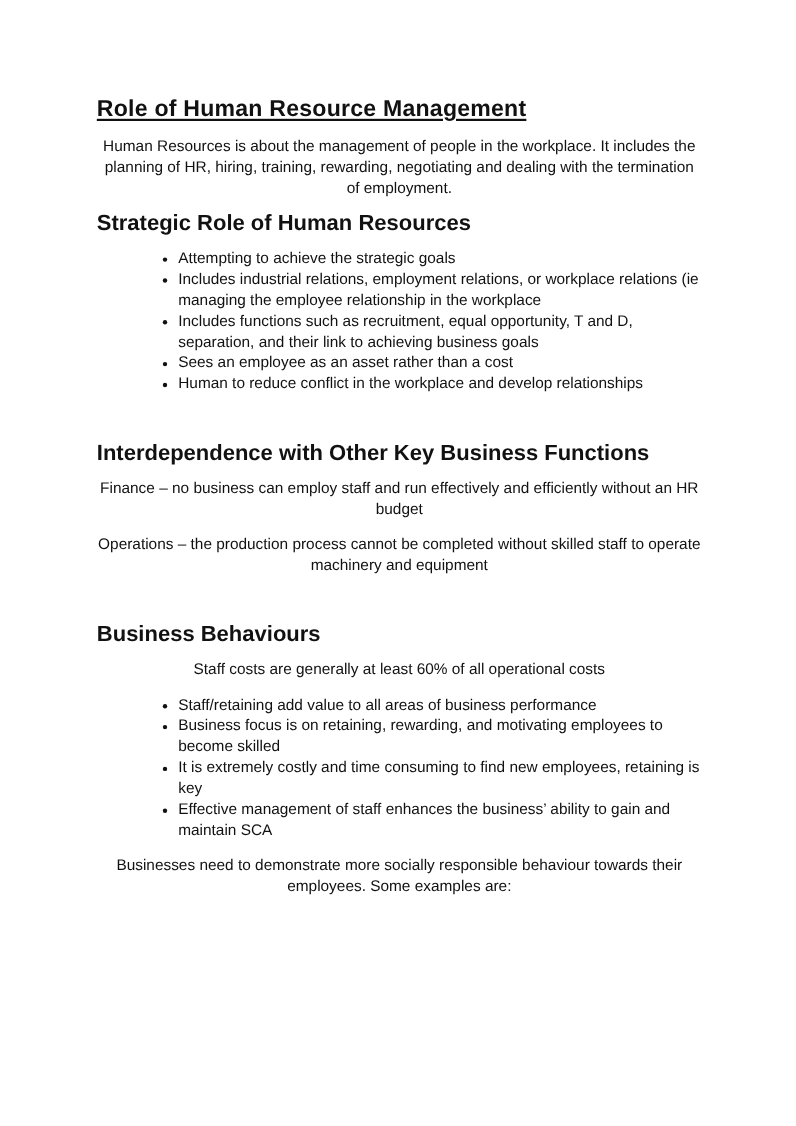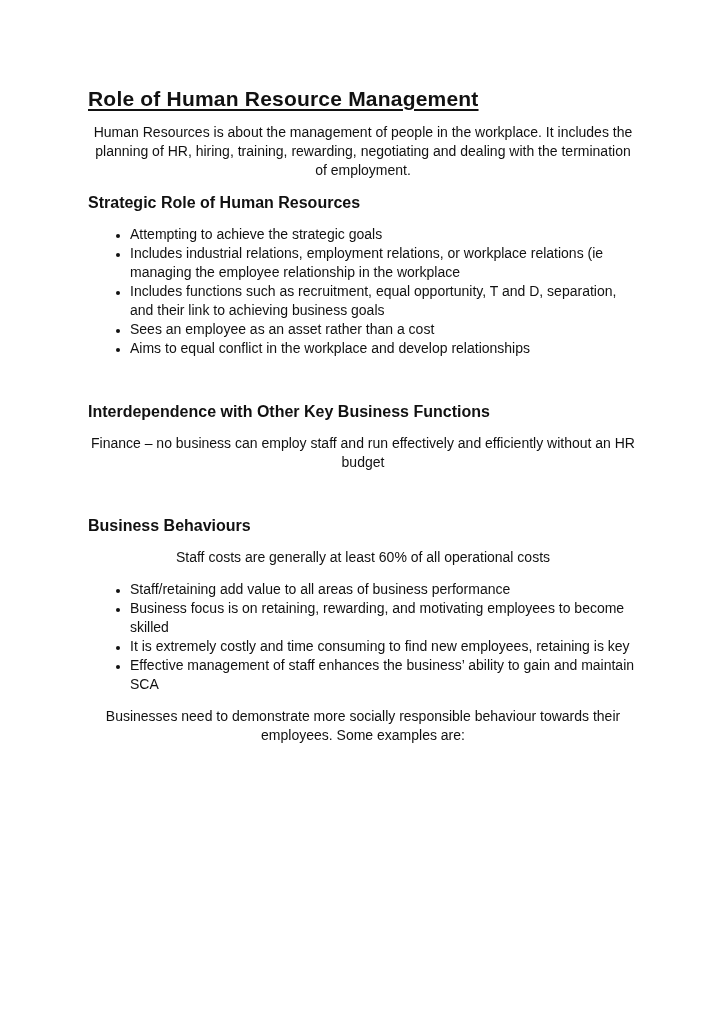--- a/index.html
+++ b/index.html
@@ -23,21 +23,21 @@
   h1.doc-title {
     font-size: 21px;
     line-height: 25px;
     font-weight: bold;
     text-decoration: underline;
     text-underline-offset: 3px;
     margin-bottom: 12px;
     letter-spacing: 0.2px;
   }
   h2.section-heading {
-    font-size: 16px;
+    font-size: 20px;
     line-height: 20px;
     font-weight: bold;
     margin: 0 0 12px 0;
   }
   h2.section-heading.spaced {
     margin-top: 44px;
   }
   p.body-text {
     font-size: 14px;
     line-height: 19px;
@@ -45,20 +45,21 @@
     text-align: center;
   }
   ul.bullet-list {
     margin: 0 0 13px 0;
     padding-left: 42px;
     list-style: disc outside;
   }
   ul.bullet-list li {
     font-size: 14px;
     line-height: 19px;
+    margin-left: 32px;
   }
   ul.bullet-list li::marker {
     font-size: 12px;
   }
 </style>
 </head>
 <body>
 
 <div class="page">
   <div class="content">
@@ -67,28 +68,29 @@
 
     <p class="body-text">Human Resources is about the management of people in the workplace. It includes the planning of HR, hiring, training, rewarding, negotiating and dealing with the termination of employment.</p>
 
     <h2 class="section-heading">Strategic Role of Human Resources</h2>
 
     <ul class="bullet-list">
       <li>Attempting to achieve the strategic goals</li>
       <li>Includes industrial relations, employment relations, or workplace relations (ie managing the employee relationship in the workplace</li>
       <li>Includes functions such as recruitment, equal opportunity, T and D, separation, and their link to achieving business goals</li>
       <li>Sees an employee as an asset rather than a cost</li>
-      <li>Aims to equal conflict in the workplace and develop relationships</li>
+      <li>Human to reduce conflict in the workplace and develop relationships</li>
     </ul>
 
 
     <h2 class="section-heading spaced">Interdependence with Other Key Business Functions</h2>
 
     <p class="body-text">Finance – no business can employ staff and run effectively and efficiently without an HR budget</p>
 
+    <p class="body-text">Operations – the production process cannot be completed without skilled staff to operate machinery and equipment</p>
 
 
 
     <h2 class="section-heading spaced">Business Behaviours</h2>
 
     <p class="body-text">Staff costs are generally at least 60% of all operational costs</p>
 
     <ul class="bullet-list">
       <li>Staff/retaining add value to all areas of business performance</li>
       <li>Business focus is on retaining, rewarding, and motivating employees to become skilled</li>

